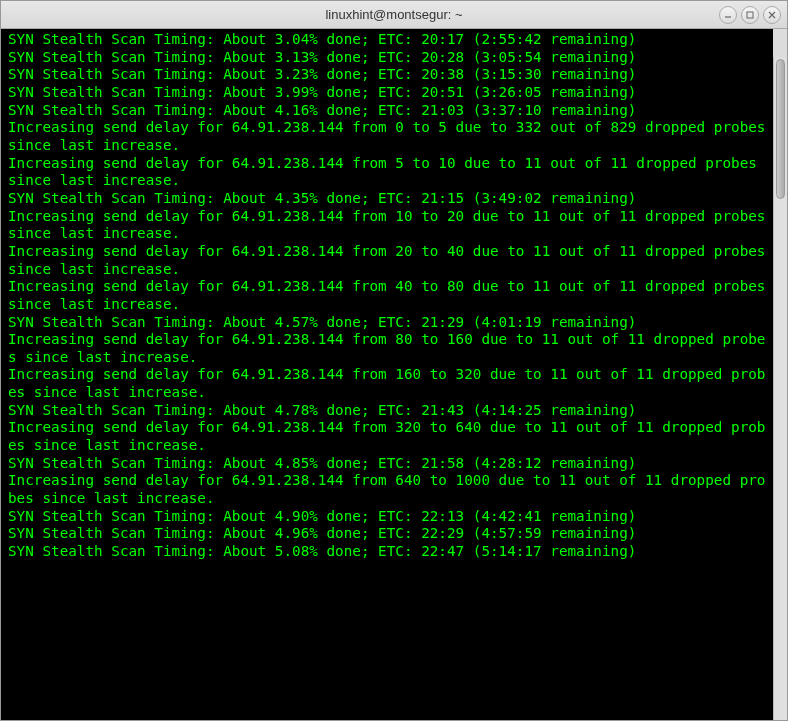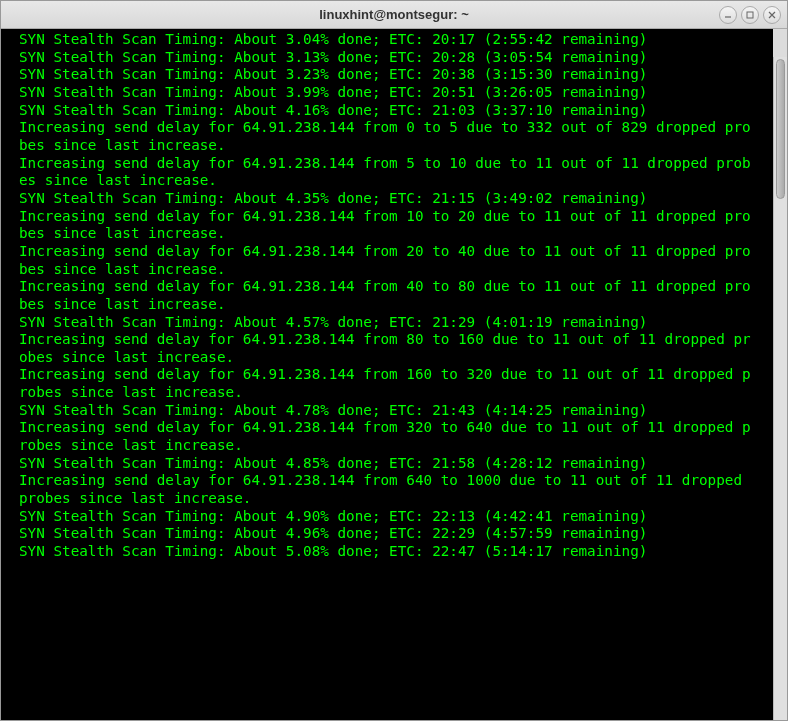--- a/index.html
+++ b/index.html
@@ -27,21 +27,21 @@
       background: linear-gradient(to bottom, #e8e8e8, #d8d8d8);
       border-bottom: 1px solid #aaa;
       display: flex;
       align-items: center;
       justify-content: center;
       position: relative;
       font-size: 13px;
       color: #333;
     }
     .titlebar-title {
-      font-weight: bold;
+      font-weight: normal;
     }
     .window-controls {
       position: absolute;
       right: 6px;
       display: flex;
       gap: 4px;
     }
     .window-btn {
       width: 18px;
       height: 18px;
@@ -83,21 +83,21 @@
       position: relative;
       overflow: hidden;
     }
     .terminal-content {
       flex: 1;
       background: #000;
       color: #00ff00;
       font-family: 'DejaVu Sans Mono', 'Courier New', monospace;
       font-size: 14.3px;
       line-height: 1.235;
-      padding: 2px 18px;
+      padding: 2px 7px;
       white-space: pre-wrap;
       word-break: break-all;
       overflow: hidden;
     }
   </style>
 </head>
 <body>
 
 <div class="window">
   <div class="titlebar">

